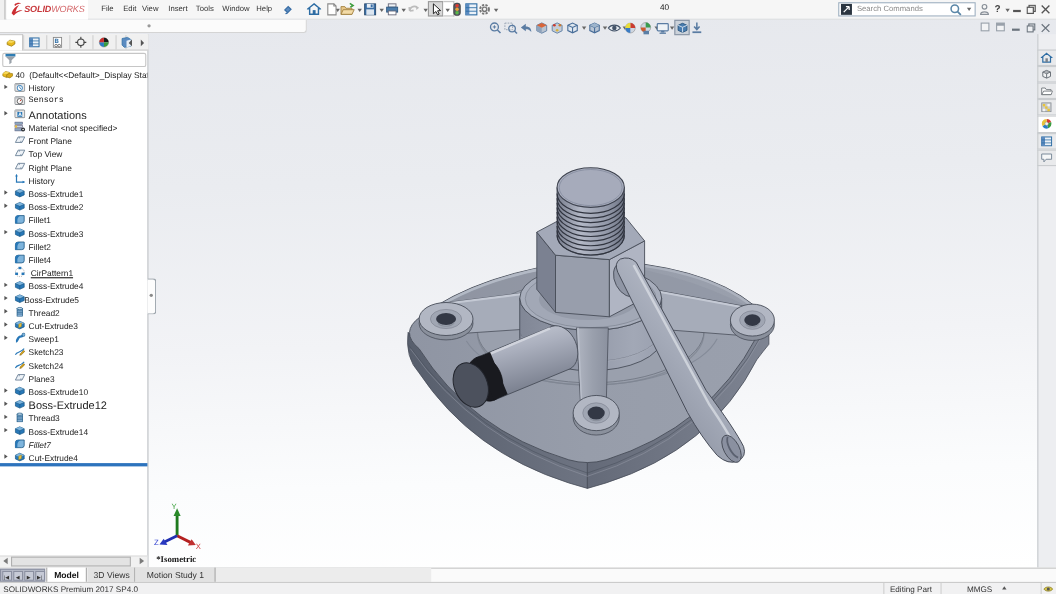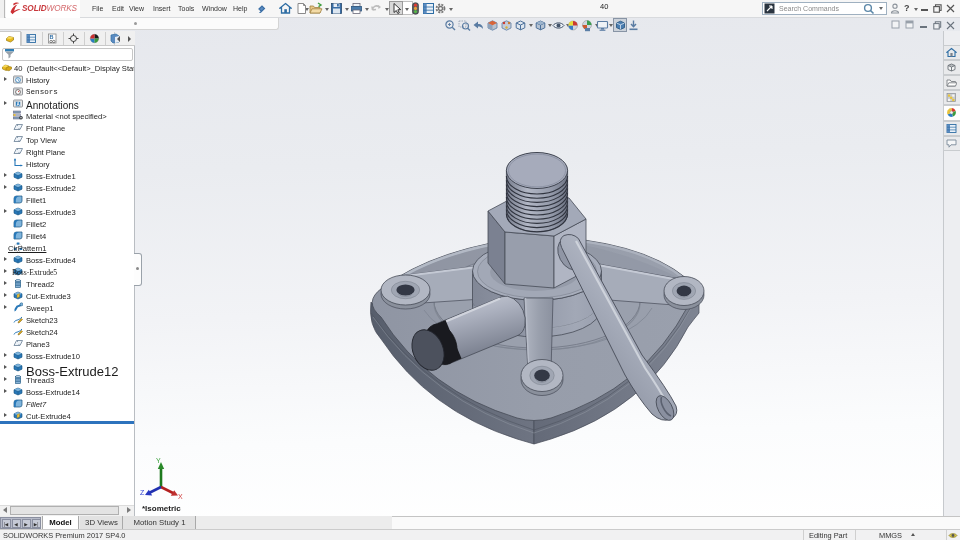--- a/index.html
+++ b/index.html
@@ -198,21 +198,21 @@
 <text x="16" y="9" font-size="7" fill="#3aa03a" font-family="Liberation Sans">Y</text>
 <line x1="21" y1="33" x2="21" y2="13" stroke="#1e7a1e" stroke-width="2.6"></line>
 <path d="M21 8 L17.8 15 L24.2 15 Z" fill="#2a8a2a"></path>
 <line x1="21" y1="33" x2="34" y2="39.5" stroke="#b42020" stroke-width="2.6"></line>
 <path d="M38 41.5 L30.8 41.8 L34.2 36.2 Z" fill="#c03030"></path>
 <text x="38" y="45" font-size="7" fill="#d04040" font-family="Liberation Sans">X</text>
 <line x1="21" y1="33" x2="9" y2="39" stroke="#2030b0" stroke-width="2.6"></line>
 <path d="M5 41 L12.2 41.4 L8.8 35.8 Z" fill="#2838c0"></path>
 <text x="0" y="41" font-size="7" fill="#3040d0" font-family="Liberation Sans">Z</text>
 </svg>
-<div class="abs" style="left:142px;top:504px;font-size:8px;font-weight:bold;color:#1a1a1a;">*Isometric</div>
+<div class="abs" style="left:142px;top:504px;font-size:8px;font-weight:bold;color:#1a1a1a;font-family:Liberation Serif, serif;">*Isometric</div>
 <svg class="abs" style="left:350px;top:135px;" width="380" height="340" viewBox="0 0 380 340">
     <defs>
       <linearGradient id="gplate" x1="0" y1="0" x2="1" y2="0">
         <stop offset="0" stop-color="#8f95a3"></stop>
         <stop offset="0.5" stop-color="#979daa"></stop>
         <stop offset="1" stop-color="#9aa0ad"></stop>
       </linearGradient>
       <linearGradient id="gskirtL" x1="0" y1="0" x2="1" y2="0">
         <stop offset="0" stop-color="#575e6c"></stop>
         <stop offset="1" stop-color="#6e7482"></stop>
@@ -458,35 +458,35 @@
       <path d="M1 4.5 Q1 2,3.5 2 L9 2 L9 7 Q9 9,6.5 9 L1 9 Z" fill="#7eb4dc" stroke="#16527e" stroke-width="0.7"></path>
       <path d="M1 4.5 Q1 2,3.5 2 L6 2 Q3 3,2.8 6 L2.8 9 L1 9 Z" fill="#2878b8"></path>
     </svg>
     <div class="abs" style="left:26px;top:231.5px;font-size:7.6px;color:#1c1c1c;white-space:nowrap;">Fillet4</div>
     <svg class="abs" style="left:13px;top:242px;" width="10" height="10" viewBox="0 0 10 10">
       <circle cx="5" cy="5.5" r="4" fill="none" stroke="#888" stroke-width="0.6" stroke-dasharray="1 1"></circle>
       <rect x="3.8" y="0.5" width="2.6" height="2.2" fill="#2878b8"></rect>
       <rect x="0.8" y="5.8" width="2.6" height="2.2" fill="#2878b8"></rect>
       <rect x="6.6" y="5.8" width="2.6" height="2.2" fill="#2878b8"></rect>
     </svg>
-    <div class="abs" style="left:8px;top:243.5px;font-size:7.6px;color:#1c1c1c;white-space:nowrap;text-decoration:underline;">CirPattern1</div>
+    <div class="abs" style="left:28px;top:243.5px;font-size:7.6px;color:#1c1c1c;white-space:nowrap;text-decoration:underline;">CirPattern1</div>
     <div class="abs" style="left:4px;top:256.5px;width:0;height:0;border-top:2.8px solid transparent;border-bottom:2.8px solid transparent;border-left:3.5px solid #555;"></div>
     <svg class="abs" style="left:13px;top:254px;" width="10" height="10" viewBox="0 0 10 10">
       <path d="M1 3.8 L5 2 L9 3.8 L9 7.2 L5 9 L1 7.2 Z" fill="#2878b8" stroke="#16527e" stroke-width="0.6"></path>
       <path d="M1 3.8 L5 5.6 L9 3.8 L5 2 Z" fill="#7eb4dc"></path>
       <path d="M5 5.6 L5 9 M1 3.8 L5 5.6 L9 3.8" fill="none" stroke="#16527e" stroke-width="0.5"></path>
     </svg>
     <div class="abs" style="left:26px;top:255.5px;font-size:7.6px;color:#1c1c1c;white-space:nowrap;">Boss-Extrude4</div>
     <div class="abs" style="left:4px;top:268.5px;width:0;height:0;border-top:2.8px solid transparent;border-bottom:2.8px solid transparent;border-left:3.5px solid #555;"></div>
     <svg class="abs" style="left:13px;top:266px;" width="10" height="10" viewBox="0 0 10 10">
       <path d="M1 3.8 L5 2 L9 3.8 L9 7.2 L5 9 L1 7.2 Z" fill="#2878b8" stroke="#16527e" stroke-width="0.6"></path>
       <path d="M1 3.8 L5 5.6 L9 3.8 L5 2 Z" fill="#7eb4dc"></path>
       <path d="M5 5.6 L5 9 M1 3.8 L5 5.6 L9 3.8" fill="none" stroke="#16527e" stroke-width="0.5"></path>
     </svg>
-    <div class="abs" style="left:12px;top:267.5px;font-size:7.6px;color:#1c1c1c;white-space:nowrap;font-family:Liberation Serif, serif;">Boss-Extrude5</div>
+    <div class="abs" style="left:22px;top:267.5px;font-size:7.6px;color:#1c1c1c;white-space:nowrap;">Boss-Extrude5</div>
     <div class="abs" style="left:4px;top:280.5px;width:0;height:0;border-top:2.8px solid transparent;border-bottom:2.8px solid transparent;border-left:3.5px solid #555;"></div>
     <svg class="abs" style="left:13px;top:278px;" width="10" height="10" viewBox="0 0 10 10">
       <rect x="2.5" y="2.5" width="5" height="7" fill="#8ab4d8" stroke="#16527e" stroke-width="0.6"></rect>
       <ellipse cx="5" cy="2.5" rx="2.5" ry="1" fill="#c8dcEC" stroke="#16527e" stroke-width="0.6"></ellipse>
       <path d="M2.5 4.5 H7.5 M2.5 6 H7.5 M2.5 7.5 H7.5" stroke="#16527e" stroke-width="0.5"></path>
     </svg>
     <div class="abs" style="left:26px;top:279.5px;font-size:7.6px;color:#1c1c1c;white-space:nowrap;">Thread2</div>
     <div class="abs" style="left:4px;top:292.5px;width:0;height:0;border-top:2.8px solid transparent;border-bottom:2.8px solid transparent;border-left:3.5px solid #555;"></div>
     <svg class="abs" style="left:13px;top:290px;" width="10" height="10" viewBox="0 0 10 10">
       <path d="M1 3.8 L5 2 L9 3.8 L9 7.2 L5 9 L1 7.2 Z" fill="#2878b8" stroke="#16527e" stroke-width="0.6"></path>
@@ -521,21 +521,21 @@
       <path d="M1 3.8 L5 5.6 L9 3.8 L5 2 Z" fill="#7eb4dc"></path>
       <path d="M5 5.6 L5 9 M1 3.8 L5 5.6 L9 3.8" fill="none" stroke="#16527e" stroke-width="0.5"></path>
     </svg>
     <div class="abs" style="left:26px;top:351.5px;font-size:7.6px;color:#1c1c1c;white-space:nowrap;">Boss-Extrude10</div>
     <div class="abs" style="left:4px;top:364.5px;width:0;height:0;border-top:2.8px solid transparent;border-bottom:2.8px solid transparent;border-left:3.5px solid #555;"></div>
     <svg class="abs" style="left:13px;top:362px;" width="10" height="10" viewBox="0 0 10 10">
       <path d="M1 3.8 L5 2 L9 3.8 L9 7.2 L5 9 L1 7.2 Z" fill="#2878b8" stroke="#16527e" stroke-width="0.6"></path>
       <path d="M1 3.8 L5 5.6 L9 3.8 L5 2 Z" fill="#7eb4dc"></path>
       <path d="M5 5.6 L5 9 M1 3.8 L5 5.6 L9 3.8" fill="none" stroke="#16527e" stroke-width="0.5"></path>
     </svg>
-    <div class="abs" style="left:26px;top:363.5px;font-size:13px;color:#1c1c1c;white-space:nowrap;">Boss-Extrude12</div>
+    <div class="abs" style="left:26px;top:363.5px;font-size:10px;color:#1c1c1c;white-space:nowrap;">Boss-Extrude12</div>
     <div class="abs" style="left:4px;top:376.5px;width:0;height:0;border-top:2.8px solid transparent;border-bottom:2.8px solid transparent;border-left:3.5px solid #555;"></div>
     <svg class="abs" style="left:13px;top:374px;" width="10" height="10" viewBox="0 0 10 10">
       <rect x="2.5" y="2.5" width="5" height="7" fill="#8ab4d8" stroke="#16527e" stroke-width="0.6"></rect>
       <ellipse cx="5" cy="2.5" rx="2.5" ry="1" fill="#c8dcEC" stroke="#16527e" stroke-width="0.6"></ellipse>
       <path d="M2.5 4.5 H7.5 M2.5 6 H7.5 M2.5 7.5 H7.5" stroke="#16527e" stroke-width="0.5"></path>
     </svg>
     <div class="abs" style="left:26px;top:375.5px;font-size:7.6px;color:#1c1c1c;white-space:nowrap;">Thread3</div>
     <div class="abs" style="left:4px;top:388.5px;width:0;height:0;border-top:2.8px solid transparent;border-bottom:2.8px solid transparent;border-left:3.5px solid #555;"></div>
     <svg class="abs" style="left:13px;top:386px;" width="10" height="10" viewBox="0 0 10 10">
       <path d="M1 3.8 L5 2 L9 3.8 L9 7.2 L5 9 L1 7.2 Z" fill="#2878b8" stroke="#16527e" stroke-width="0.6"></path>

